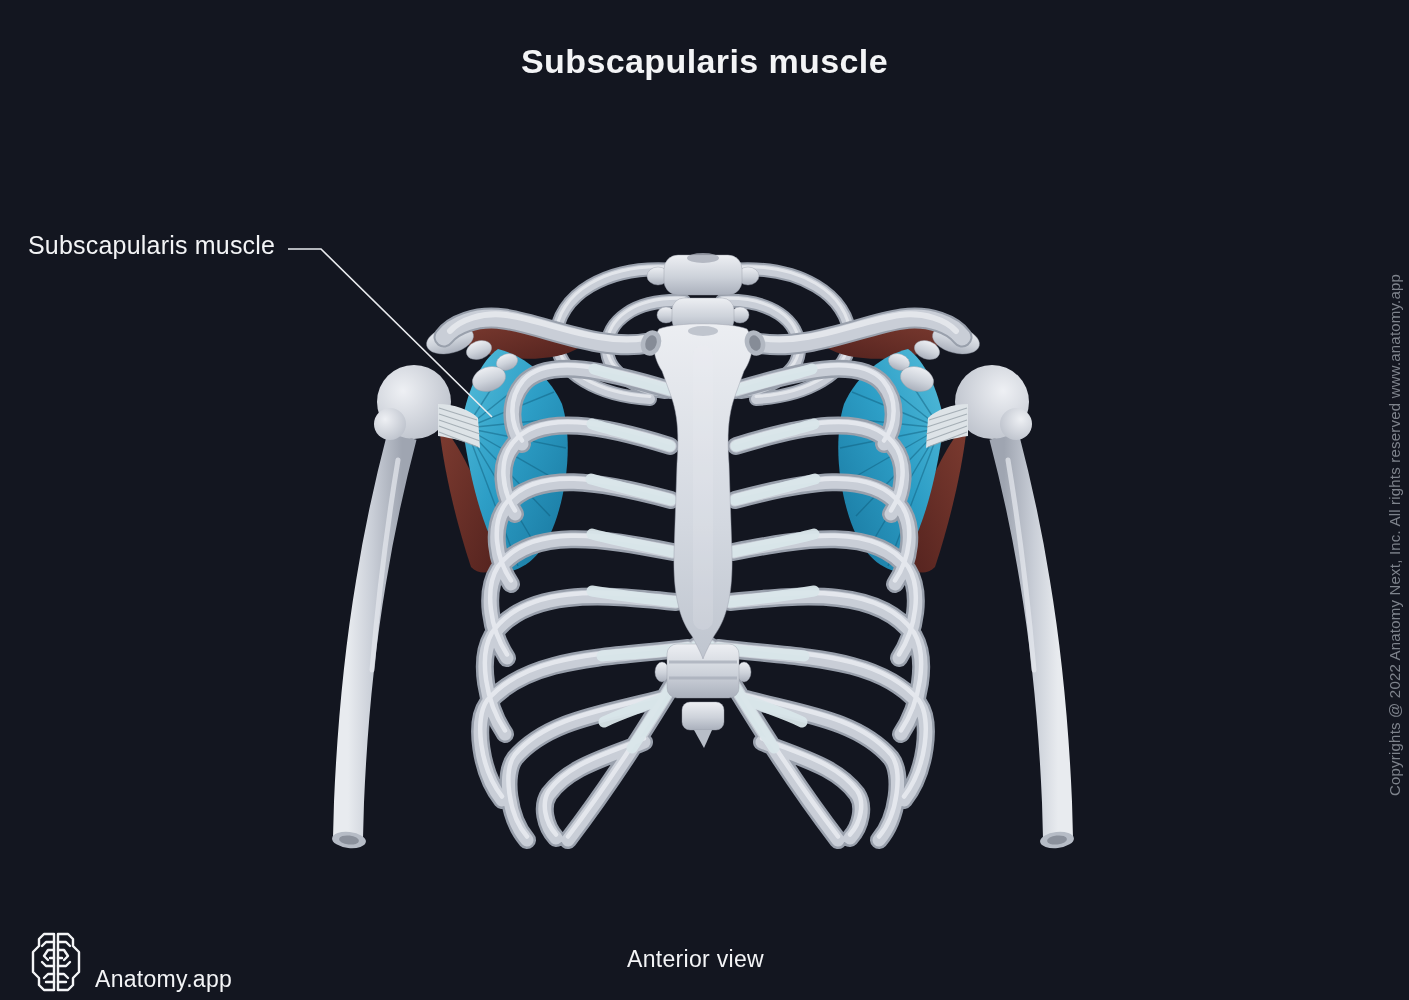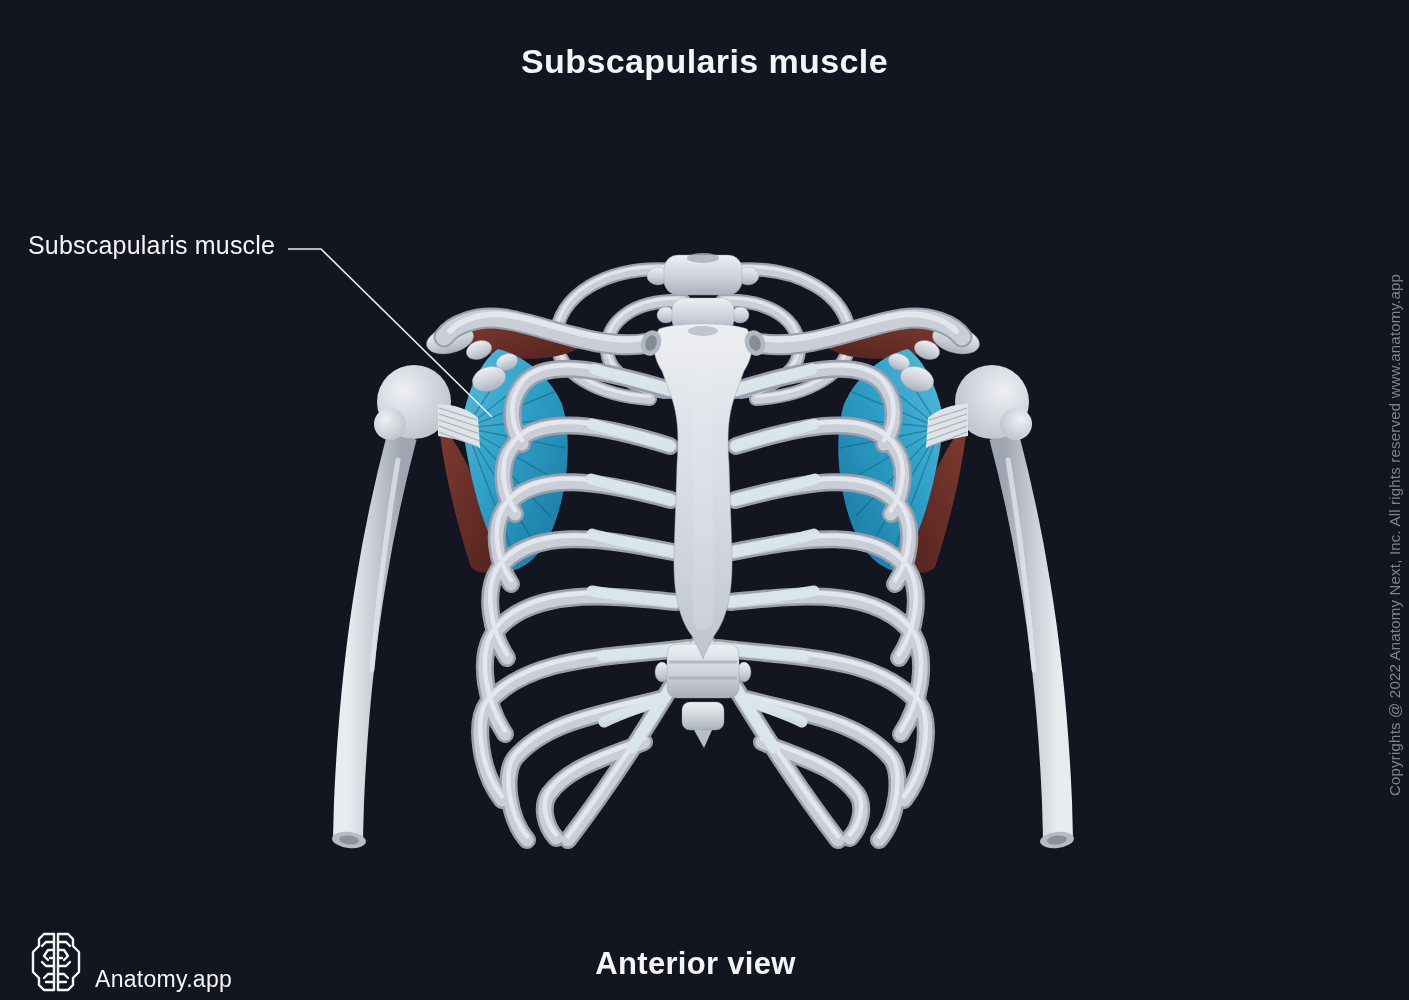--- a/index.html
+++ b/index.html
@@ -12,21 +12,21 @@
   *{box-sizing:border-box;margin:0;padding:0}
   html,body{width:1409px;height:1000px;overflow:hidden}
   body{background:var(--background);font-family:"Liberation Sans","DejaVu Sans",sans-serif;color:var(--text-primary);position:relative}
   .stage{position:absolute;inset:0}
   .title{position:absolute;top:42px;left:0;width:100%;text-align:center;font-size:34px;font-weight:700;letter-spacing:.4px;color:var(--text-primary)}
   .annotation{position:absolute;top:231px;left:28px;font-size:25px;font-weight:500;letter-spacing:.2px;color:var(--text-primary)}
   .figure-svg{position:absolute;inset:0}
   .copyright{position:absolute;top:248px;right:6px;height:548px;writing-mode:vertical-rl;transform:rotate(180deg);font-size:15px;letter-spacing:.2px;color:var(--text-muted);white-space:nowrap}
   .brand{position:absolute;left:30px;top:931px;display:flex;align-items:flex-end;gap:13px}
   .brand-name{font-size:23px;font-weight:500;letter-spacing:.3px;color:var(--text-primary)}
-  .caption{position:absolute;top:946px;left:50%;transform:translateX(-50%);margin-left:-9px;font-size:31px;font-weight:700;letter-spacing:.3px;color:var(--text-primary)}
+  .caption{position:absolute;top:946px;left:50%;transform:translateX(-50%);margin-left:-9px;font-size:23px;font-weight:400;letter-spacing:.3px;color:var(--text-primary)}
   
   .rib-base{fill:none;stroke:var(--bone-dark);stroke-width:18;stroke-linecap:round}
   .rib-mid{fill:none;stroke:var(--bone);stroke-width:13;stroke-linecap:round}
   .rib-hi{fill:none;stroke:var(--bone-light);stroke-width:4.5;stroke-linecap:round;opacity:.9}
   .cart{fill:none;stroke:var(--cartilage);stroke-width:11;stroke-linecap:round;opacity:.95}
   .ring-base{fill:none;stroke:var(--bone-dark);stroke-width:14;stroke-linecap:round}
   .ring-mid{fill:none;stroke:var(--bone);stroke-width:10;stroke-linecap:round}
   .ring-hi{fill:none;stroke:var(--bone-light);stroke-width:3;stroke-linecap:round;opacity:.85}
   .bone-fill{fill:url(#gBone);stroke:#959ca8;stroke-width:.8;stroke-opacity:.5}
   .shaft{fill:none;stroke:url(#gShaft);stroke-width:30;stroke-linecap:butt}

